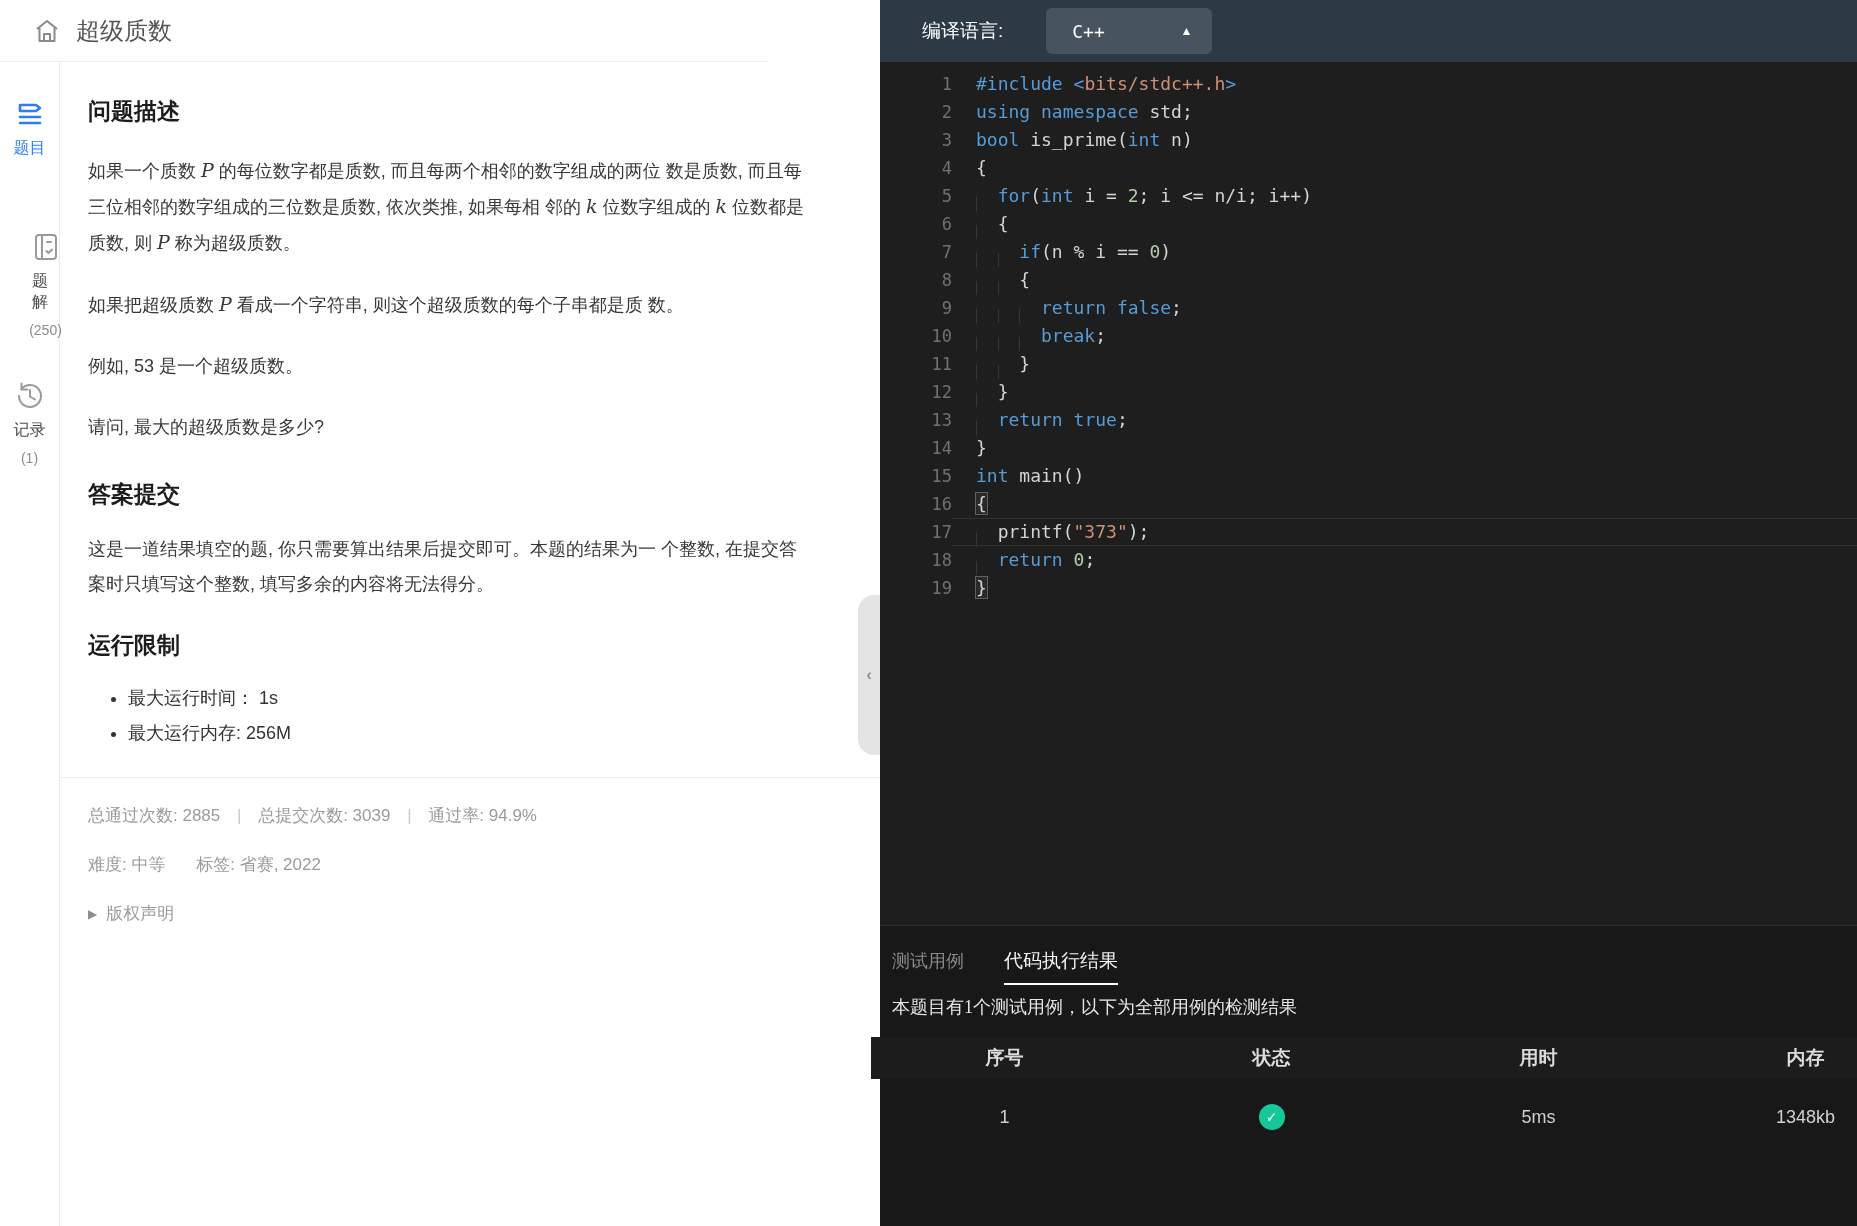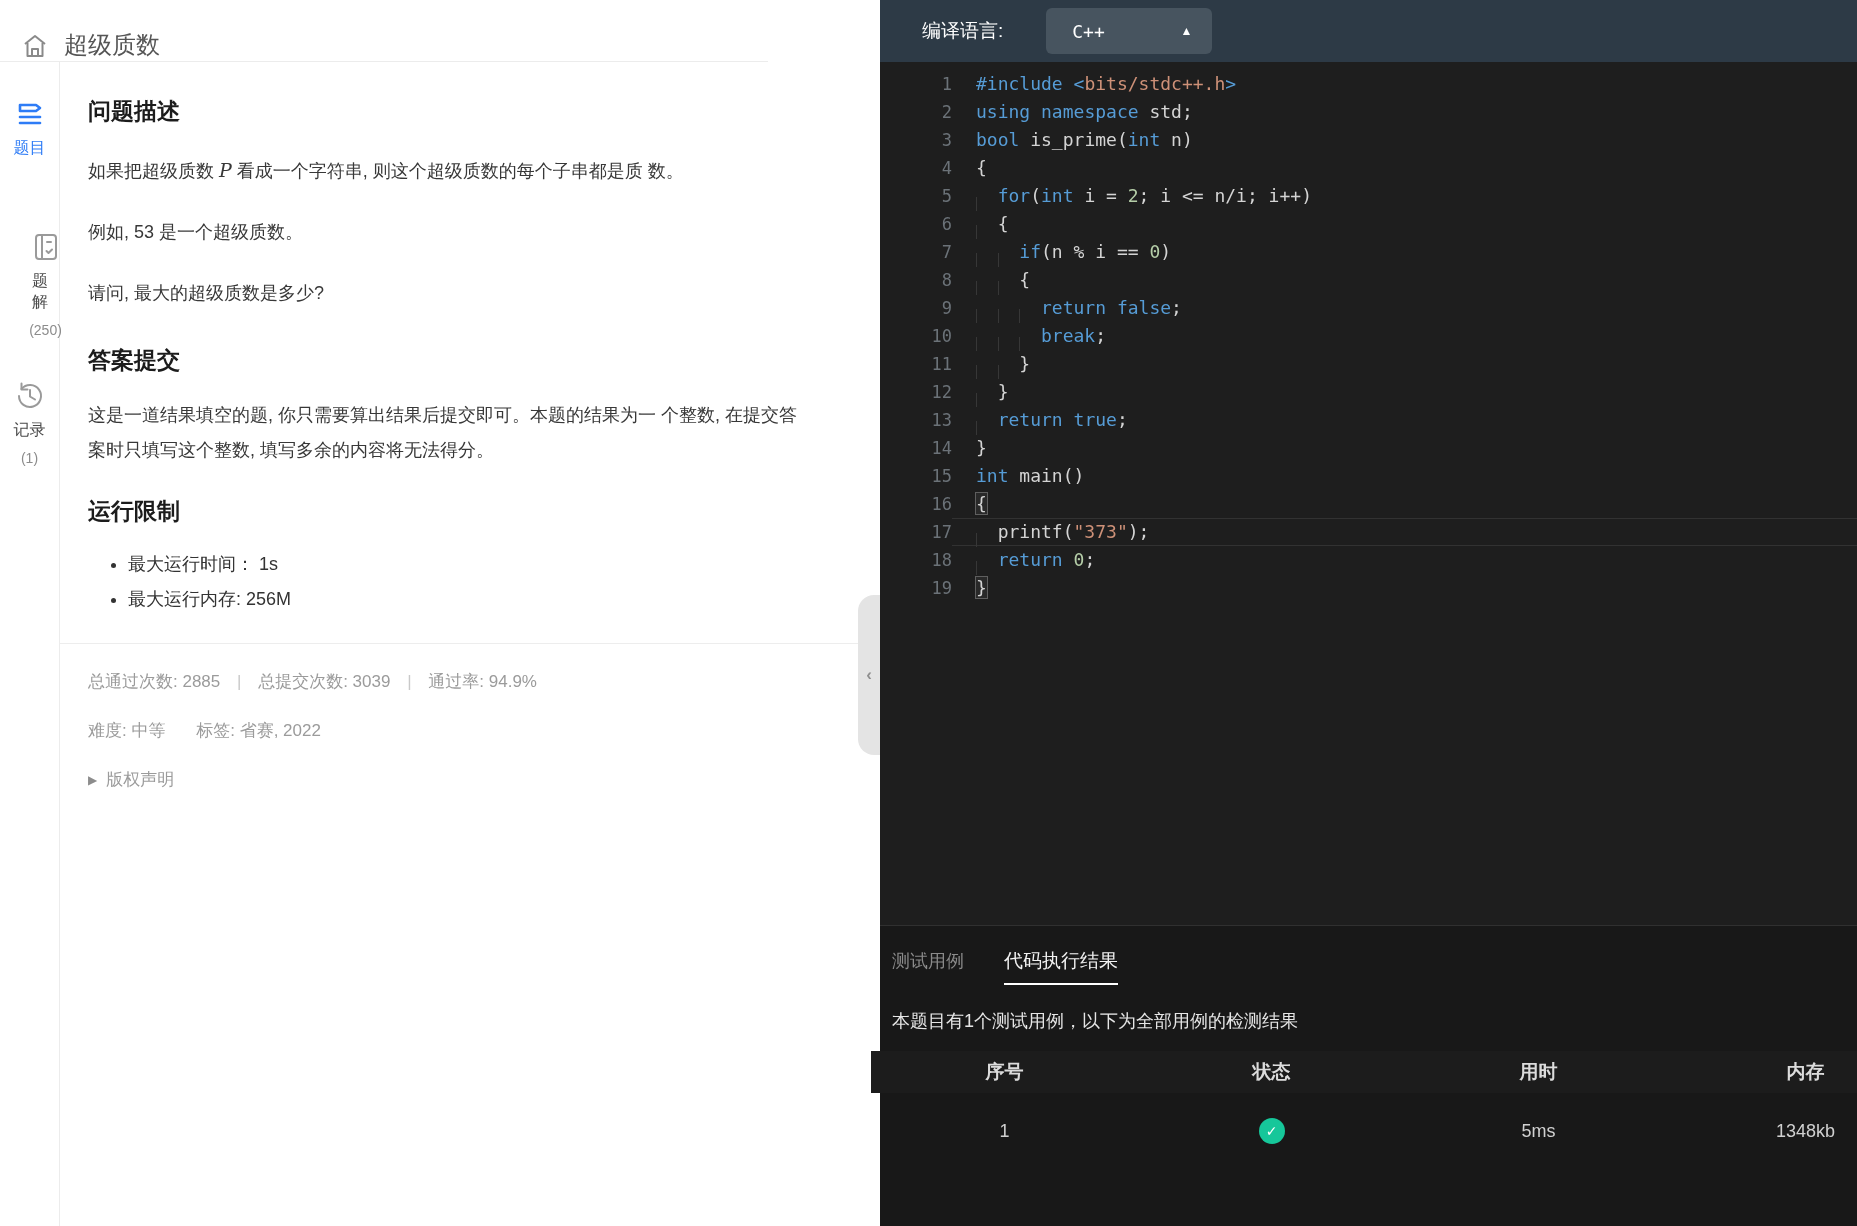--- a/index.html
+++ b/index.html
@@ -2,21 +2,21 @@
 <html><head>
 <meta charset="utf-8">
 <style>
   html,body{margin:0;padding:0;width:1857px;height:1226px;overflow:hidden;background:#fff;
     font-family:"Liberation Sans","DejaVu Sans",sans-serif;}
   *{box-sizing:border-box;}
 
   
   .left-panel{position:absolute;left:0;top:0;width:880px;height:1226px;background:#fff;}
   .app-header{position:absolute;left:0;top:0;width:768px;height:62px;border-bottom:1px solid #ececec;
-    display:flex;align-items:flex-end;padding-left:20px;}
+    display:flex;align-items:center;padding-left:32px;}
   .home-btn{width:30px;height:30px;display:flex;align-items:center;justify-content:center;cursor:pointer;}
   .app-title{margin-left:14px;font-size:24px;color:#555;font-weight:500;}
 
   .sidebar{position:absolute;left:0;top:62px;width:60px;height:1164px;border-right:1px solid #ececec;background:#fff;}
   .side-item{display:flex;flex-direction:column;align-items:center;cursor:pointer;}
   .side-item .lbl{font-size:16px;margin-top:8px;color:#4a4a4a;}
   .side-item .cnt{font-size:14px;margin-top:9px;color:#8c8c8c;}
   .side-item.active .lbl{color:#2e7cf6;}
   .si-1{margin-top:36px;} .si-2{margin-top:72px;padding-left:32px;} .si-3{margin-top:42px;}
 
@@ -61,21 +61,21 @@
   .guide::before{content:'';position:absolute;left:0;top:-5px;bottom:-9px;border-left:1px solid #373737;}
   .tk-k{color:#569cd6;} .tk-s{color:#ce9178;} .tk-n{color:#b5cea8;} .tk-d{color:#d4d4d4;}
   .tk-b{color:#d4d4d4;outline:1px solid #5f5f5f;background:rgba(120,120,120,0.12);}
 
   .bottom-panel{position:absolute;left:0;top:925px;width:977px;height:301px;background:#181818;
     border-top:1px solid #303030;padding:22px 0 0 12px;}
   .tabs-row{display:flex;align-items:baseline;}
   .tab{cursor:pointer;}
   .tab-inactive{color:#8a8a8a;font-size:18px;}
   .tab-active{color:#f2f2f2;font-size:19px;margin-left:40px;padding-bottom:9px;border-bottom:2px solid #fff;}
-  .case-summary{margin-top:24px;font-size:18px;color:#e6e6e6;}
+  .case-summary{margin-top:10px;font-size:18px;color:#e6e6e6;font-family:Liberation Serif, serif;}
   .results-table{width:1070px;margin-left:-21px;margin-top:18px;}
   .rt-head,.rt-row{display:flex;}
   .rt-head{height:42px;align-items:center;background:#1c1c1c;}
   .rt-head .th{width:267px;text-align:center;color:#dcdcdc;font-size:19px;font-weight:700;}
   .rt-row{height:76px;align-items:center;}
   .rt-row .td{width:267px;text-align:center;color:#d0d0d0;font-size:18px;display:flex;justify-content:center;align-items:center;}
   .status-check{width:26px;height:26px;border-radius:50%;background:#16c79a;color:#fff;font-size:14px;font-weight:700;
     display:flex;align-items:center;justify-content:center;}
 
   svg.icon{display:block;}
@@ -123,20 +123,21 @@
       </svg>
       <span class="lbl">记录</span>
       <span class="cnt">(1)</span>
     </div>
 
   </div>
 
   <div class="content">
     <h2>问题描述</h2>
     <div class="rich-wrap">
+        <p><span>如果一个质数 </span><span class="math">P</span><span> 的每位数字都是质数, 而且每两个相邻的数字组成的两位 数是质数, 而且每三位相邻的数字组成的三位数是质数, 依次类推, 如果每相 邻的 </span><span class="math">k</span><span> 位数字组成的 </span><span class="math">k</span><span> 位数都是质数, 则 </span><span class="math">P</span><span> 称为超级质数。</span></p>
         <p><span>如果把超级质数 </span><span class="math">P</span><span> 看成一个字符串, 则这个超级质数的每个子串都是质 数。</span></p>
         <p><span>例如, 53 是一个超级质数。</span></p>
         <p><span>请问, 最大的超级质数是多少?</span></p>
       </div>
 
     <h2 class="h-submit">答案提交</h2>
     <div class="rich-wrap submit">
         <p><span>这是一道结果填空的题, 你只需要算出结果后提交即可。本题的结果为一 个整数, 在提交答案时只填写这个整数, 填写多余的内容将无法得分。</span></p>
       </div>
 

